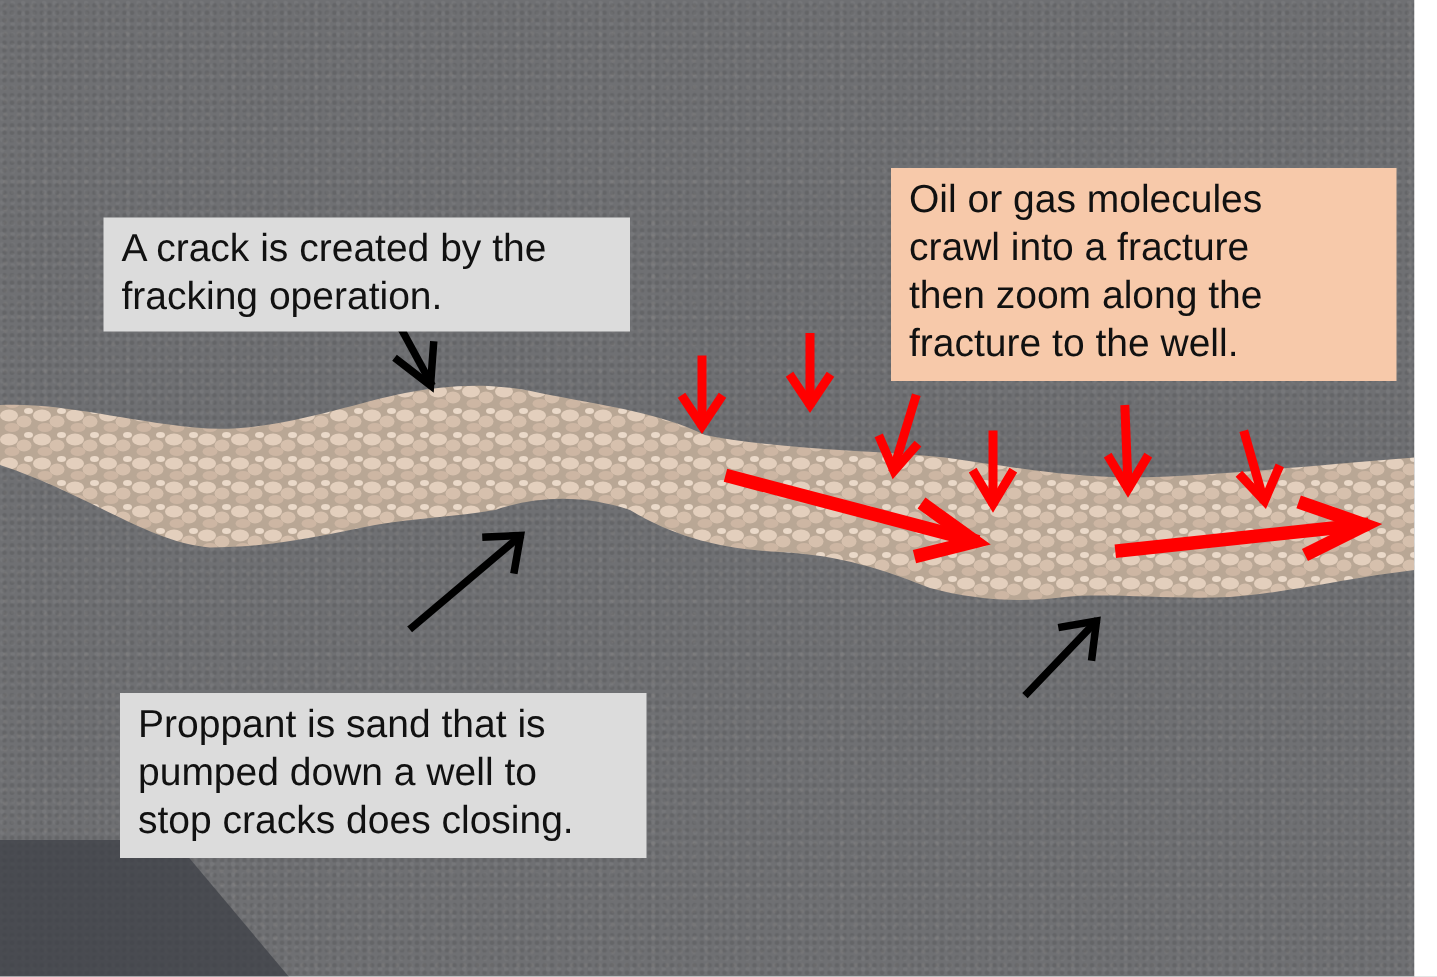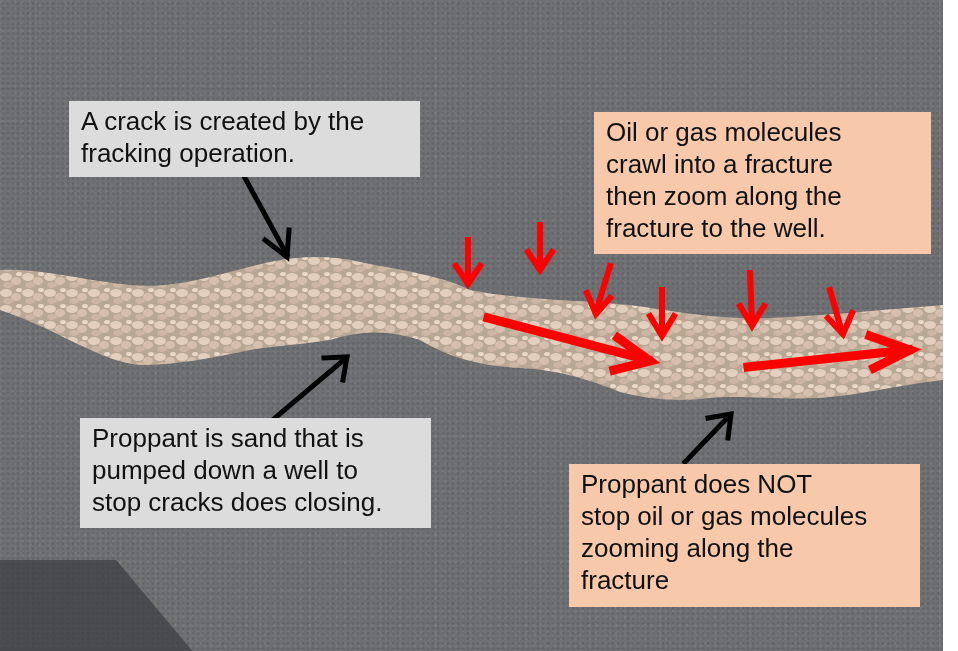--- a/index.html
+++ b/index.html
@@ -16,21 +16,21 @@
   .shadow {
     position: absolute; left: -60px; top: 560px; width: 260px; height: 200px;
     background: #3c3f46; transform: skewX(40deg); opacity: 0.75;
   }
   .crack-svg { position: absolute; left: 0; top: 0; }
   .note {
     position: absolute; box-sizing: border-box; color: #111;
     font-size: 26px; line-height: 32px; padding: 4px 12px;
     white-space: pre-line;
   }
-  .note.gray { background: #dcdcdc; }
+  .note.gray { background: #dcdcdc; margin-top: 44px; }
   .note.peach { background: #f7c9aa; }
   .page-edge { position: absolute; left: 943px; top: 0; width: 15px; height: 651px; background: #ffffff; }
 </style>
 </head>
 <body>
 
 <div class="photo">
   <div class="shadow"></div>
 
   <svg class="crack-svg" width="943" height="651" viewBox="0 0 943 651">
@@ -84,19 +84,15 @@
 
   <div class="note peach" style="left:594px; top:112px; width:337px; height:142px;">Oil or gas molecules
 crawl into a fracture
 then zoom along the
 fracture to the well.</div>
 
   <div class="note gray" style="left:80px; top:418px; width:351px; height:110px;">Proppant is sand that is
 pumped down a well to
 stop cracks does closing.</div>
 
-  <div class="note peach" style="left:569px; top:464px; width:351px; height:143px;">Proppant does NOT
-stop oil or gas molecules
-zooming along the
-fracture</div>
 </div>
 
 <div class="page-edge"></div>
 
 </body></html>

